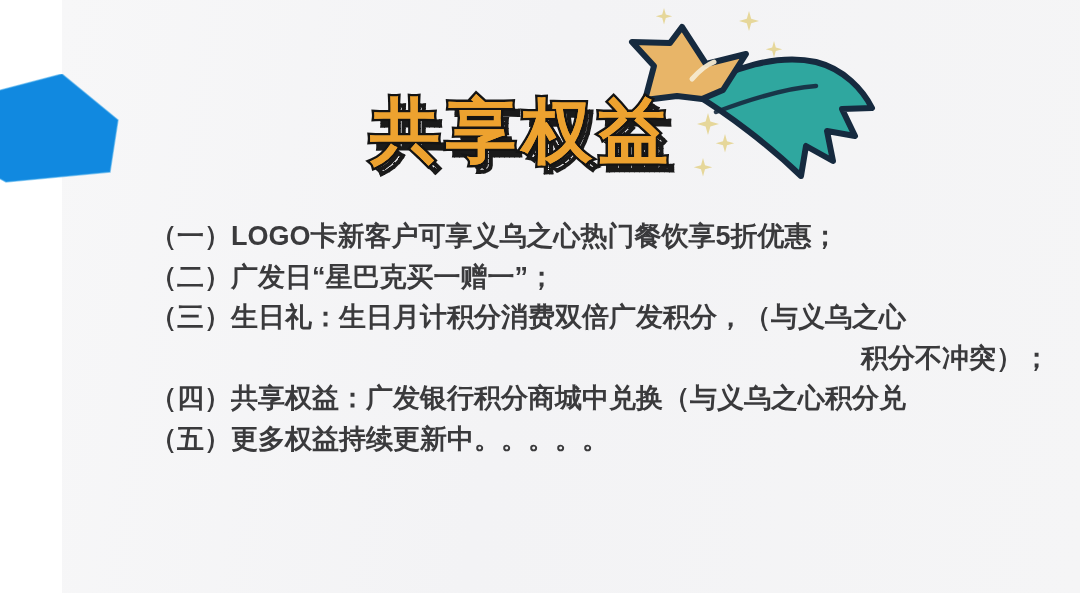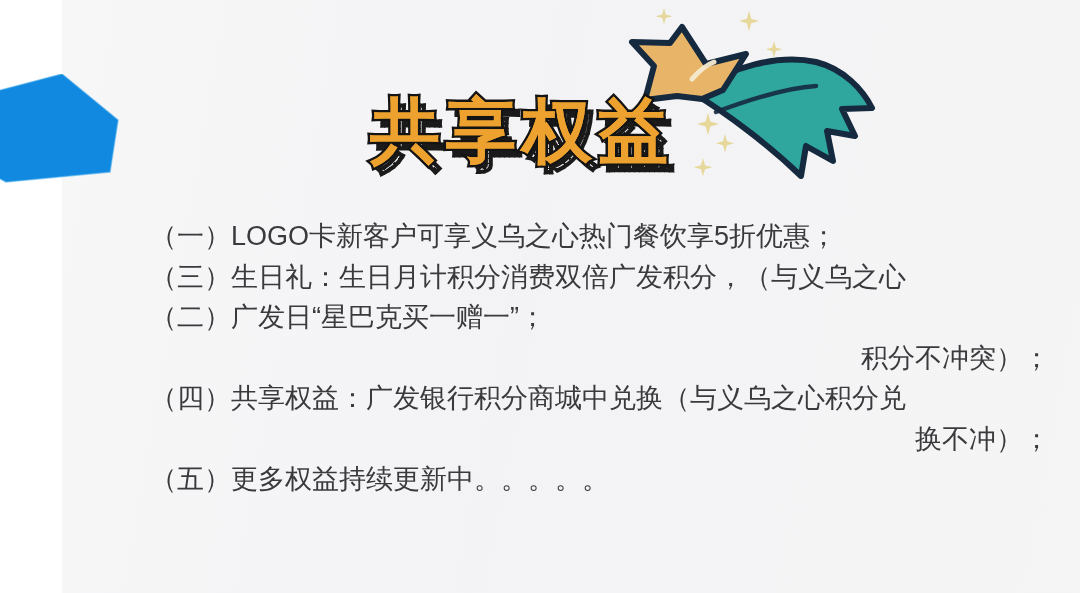--- a/index.html
+++ b/index.html
@@ -105,21 +105,21 @@
 
   
   .body-copy {
     position: absolute;
     left: 150px;
     top: 216px;
     width: 900px;
     z-index: 4;
     color: #3a3a3c;
     font-size: 27px;
-    font-weight: normal;
+    font-weight: bold;
     line-height: 40.5px;
     letter-spacing: 0px;
   }
   .body-copy p {
     margin: 0;
     white-space: pre-wrap;
     text-indent: 0;
   }
   .body-copy p.indent {
     padding-left: 56px;
@@ -169,21 +169,20 @@
   <div class="title-wrap">
     <div class="title-halftone">共享权益</div>
     <div class="title-text">
       <span>共享权益</span>
       <span class="inner">共享权益</span>
     </div>
   </div>
 
   <div class="body-copy">
     <p>（一）LOGO卡新客户可享义乌之心热门餐饮享5折优惠；</p>
+    <p>（二）广发日“星巴克买一赠一”；</p>
     <p>（三）生日礼：生日月计积分消费双倍广发积分，（与义乌之心</p>
-    <p>（二）广发日“星巴克买一赠一”；</p>
     <p class="indent">积分不冲突）；</p>
     <p>（四）共享权益：广发银行积分商城中兑换（与义乌之心积分兑</p>
-    <p class="indent">换不冲）；</p>
     <p>（五）更多权益持续更新中。。。。。</p>
   </div>
 
 </div>
 
 </body></html>

